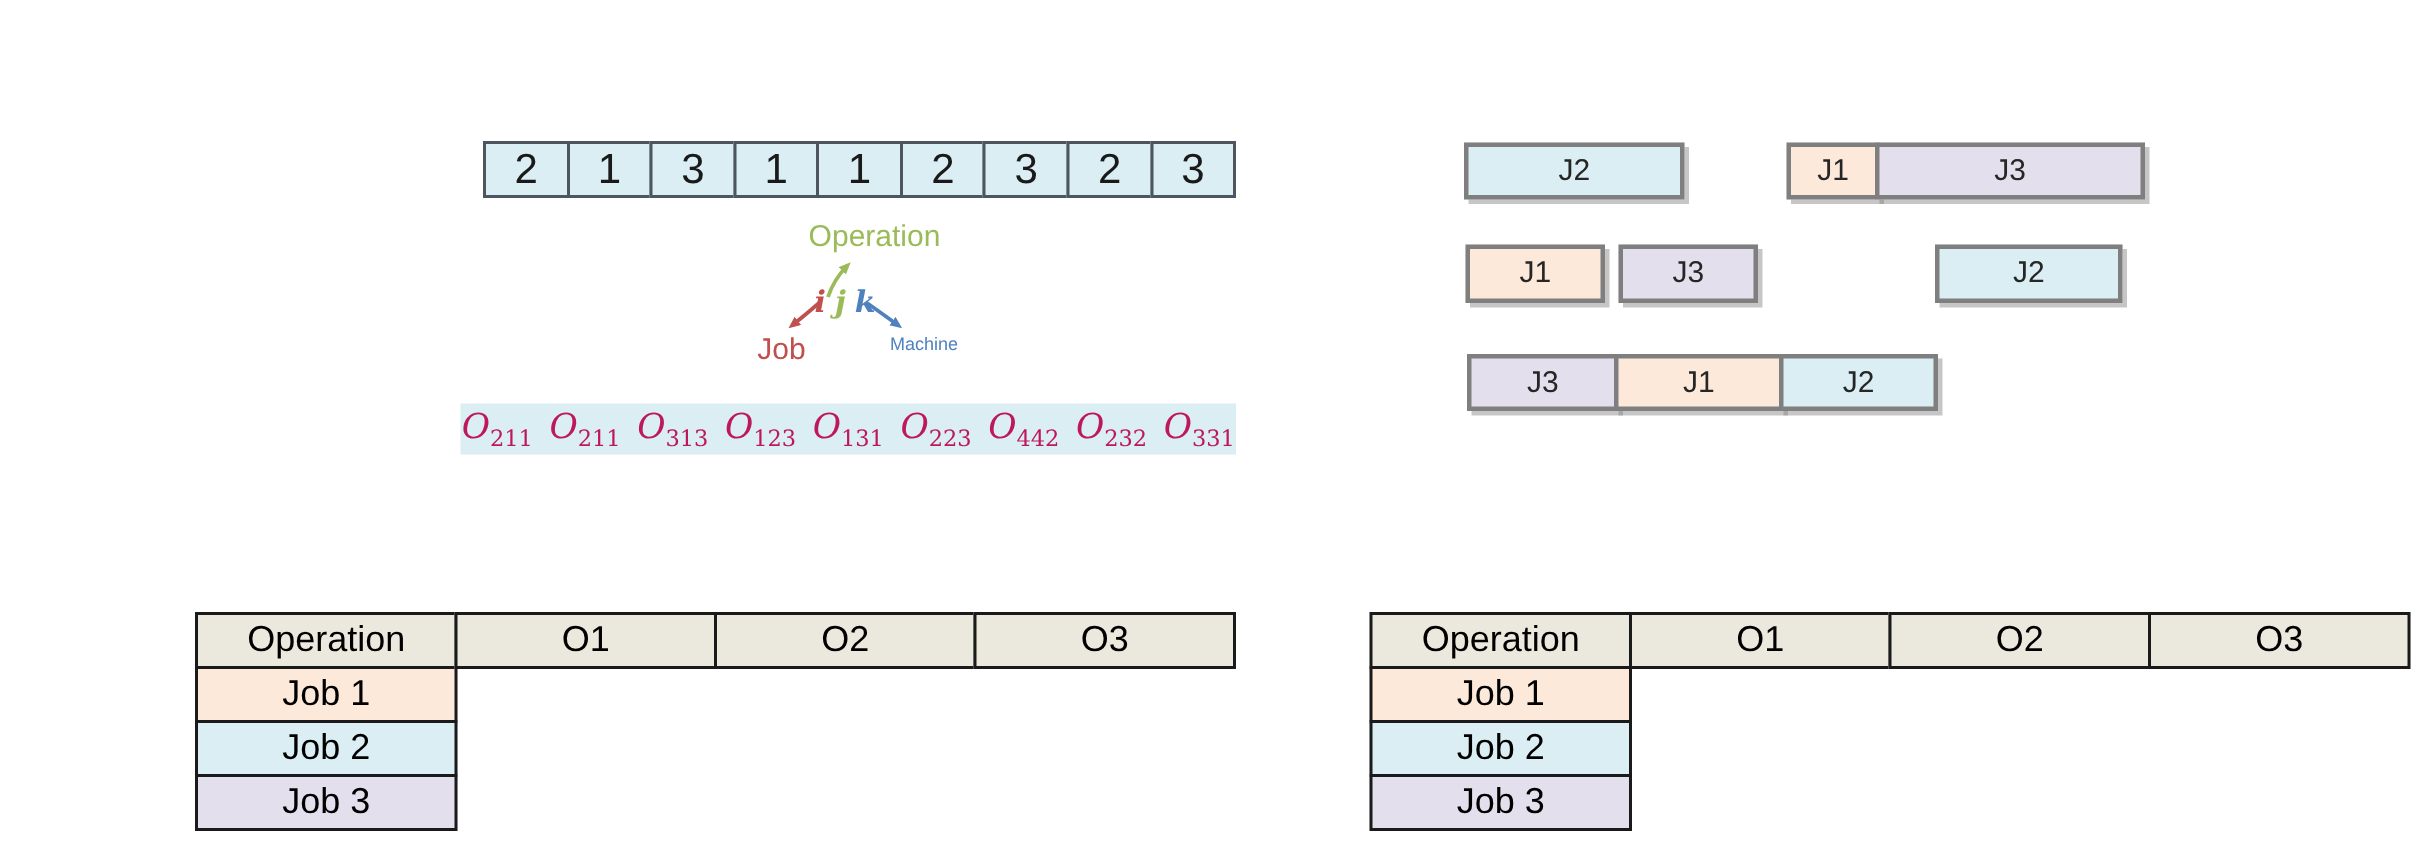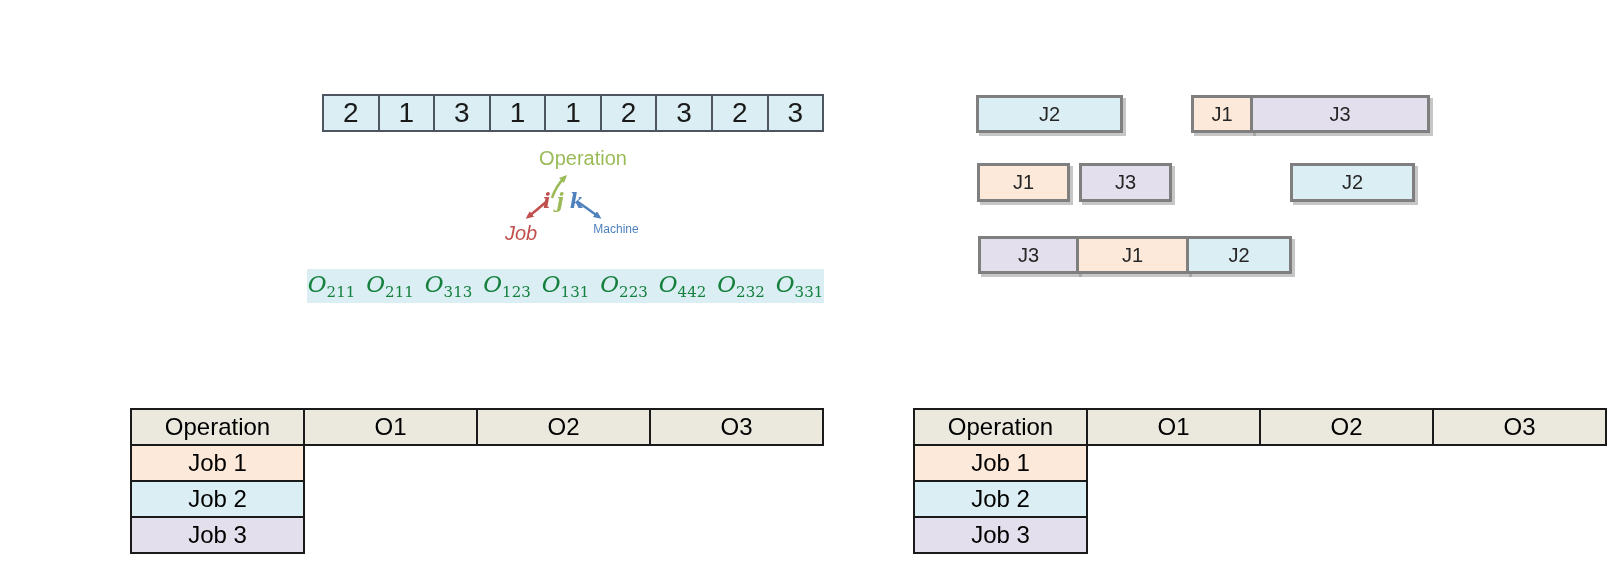--- a/index.html
+++ b/index.html
@@ -24,35 +24,35 @@
     position:absolute;left:583px;top:147px;transform:translateX(-50%);
     font-size:20px;color:var(--operation-green);white-space:nowrap;
   }
   .lg-ijk{
     position:absolute;left:543px;top:189px;display:flex;gap:6px;
     font-family:"DejaVu Serif",serif;font-style:italic;font-weight:bold;font-size:20px;
   }
   .lg-i{color:var(--job-red);}
   .lg-j{color:var(--operation-green);}
   .lg-k{color:var(--machine-blue);}
-  .lg-job{position:absolute;left:521px;top:222px;transform:translateX(-50%);font-size:20px;color:var(--job-red);font-style:italic;}
+  .lg-job{position:absolute;left:521px;top:222px;transform:translateX(-50%);font-size:20px;color:var(--job-red);}
   .lg-machine{position:absolute;left:616px;top:222px;transform:translateX(-50%);font-size:12px;color:var(--machine-blue);}
   .arrow-svg{position:absolute;left:0;top:0;pointer-events:none;}
 
   
   .seq-label{
     position:absolute;left:13px;top:271px;width:292px;
     font-size:25px;color:var(--sequence-label-text);white-space:nowrap;
   }
   .seq-box{
     position:absolute;left:307px;top:269px;width:517px;height:34px;
     background:var(--array-cell);
     display:flex;align-items:center;justify-content:center;gap:11px;
   }
-  .op{white-space:nowrap;color:#15803d;}
+  .op{white-space:nowrap;color:#be185d;}
   .op-base{font-family:"DejaVu Serif",serif;font-style:italic;font-size:23px;}
   .op sub{font-family:"DejaVu Serif",serif;font-size:15px;vertical-align:-5px;letter-spacing:0px;}
 
   
   .gantt-block{
     position:absolute;box-sizing:border-box;
     border:3px solid var(--gantt-border);
     box-shadow:3px 3px 0 rgba(128,128,128,0.45);
     display:flex;align-items:center;justify-content:center;
     font-size:20px;color:#262626;

